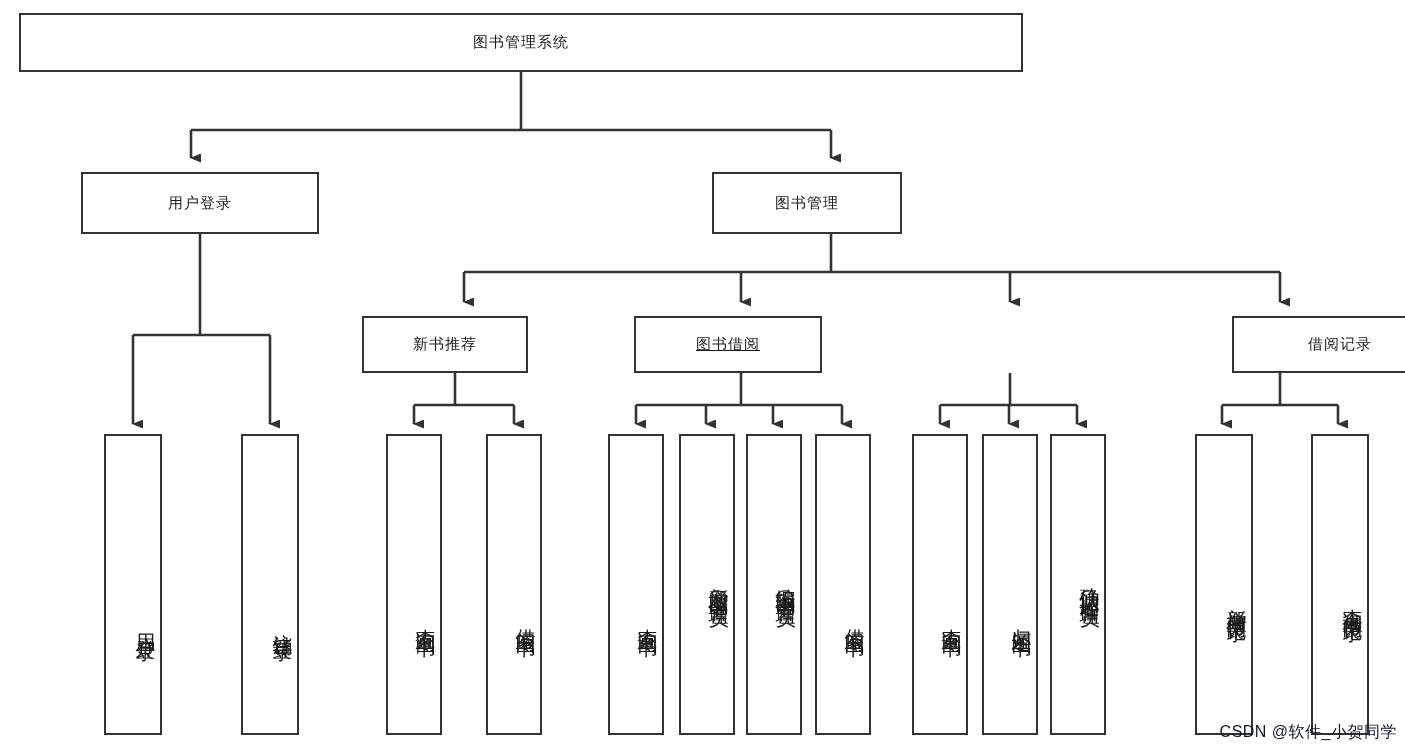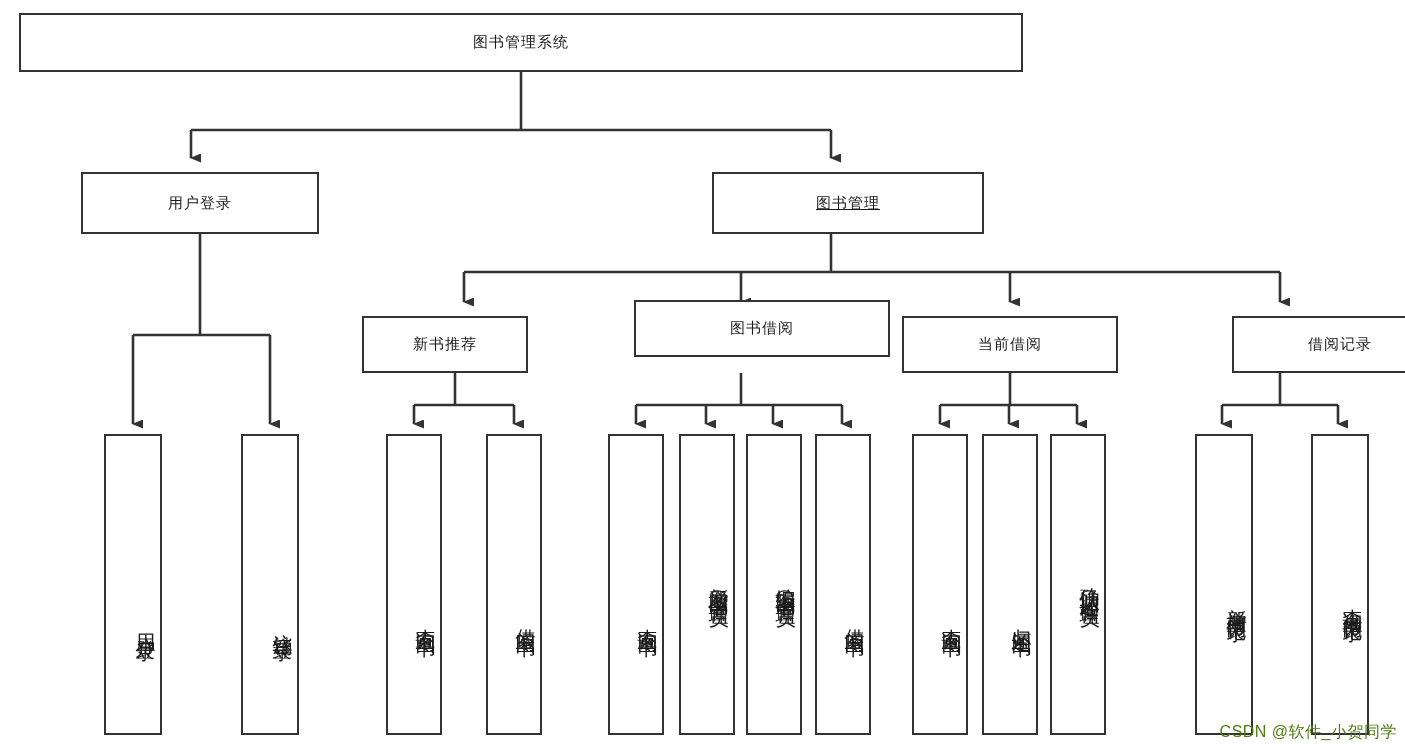--- a/index.html
+++ b/index.html
@@ -55,21 +55,21 @@
     white-space: nowrap;
   }
   .vert .node-label {
     white-space: normal;
   }
   #watermark {
     position: absolute;
     right: 8px;
     bottom: 4px;
     font-size: 16px;
-    color: #4d7c0f;
+    color: #0f172a;
     letter-spacing: 0.5px;
     white-space: nowrap;
     pointer-events: none;
   }
 </style>
 </head>
 <body>
 
 <div id="diagram-canvas">
 
@@ -123,32 +123,29 @@
     </g>
   </svg>
 
   <div class="node-box horiz" style="left:19px; top:13px; width:1004px; height:59px;">
     <span class="node-label">图书管理系统</span>
   </div>
 
   <div class="node-box horiz" style="left:81px; top:172px; width:238px; height:62px;">
     <span class="node-label">用户登录</span>
   </div>
-  <div class="node-box horiz" style="left:712px; top:172px; width:272px; height:62px;text-decoration:underline;">
+  <div class="node-box horiz" style="left:712px; top:172px; width:190px; height:62px;">
     <span class="node-label">图书管理</span>
   </div>
 
   <div class="node-box horiz" style="left:362px; top:316px; width:166px; height:57px;">
     <span class="node-label">新书推荐</span>
   </div>
-  <div class="node-box horiz" style="left:634px; top:300px; width:256px; height:57px;">
+  <div class="node-box horiz" style="left:634px; top:316px; width:188px; height:57px;text-decoration:underline;">
     <span class="node-label">图书借阅</span>
-  </div>
-  <div class="node-box horiz" style="left:902px; top:316px; width:216px; height:57px;">
-    <span class="node-label">当前借阅</span>
   </div>
   <div class="node-box horiz" style="left:1232px; top:316px; width:216px; height:57px;">
     <span class="node-label">借阅记录</span>
   </div>
 
   <div class="node-box vert" style="left:104px; top:434px; width:58px; height:301px; padding-top:84px;">
     <span class="node-label">用户登录</span>
   </div>
   <div class="node-box vert" style="left:241px; top:434px; width:58px; height:301px; padding-top:84px;">
     <span class="node-label">注销登录</span>

